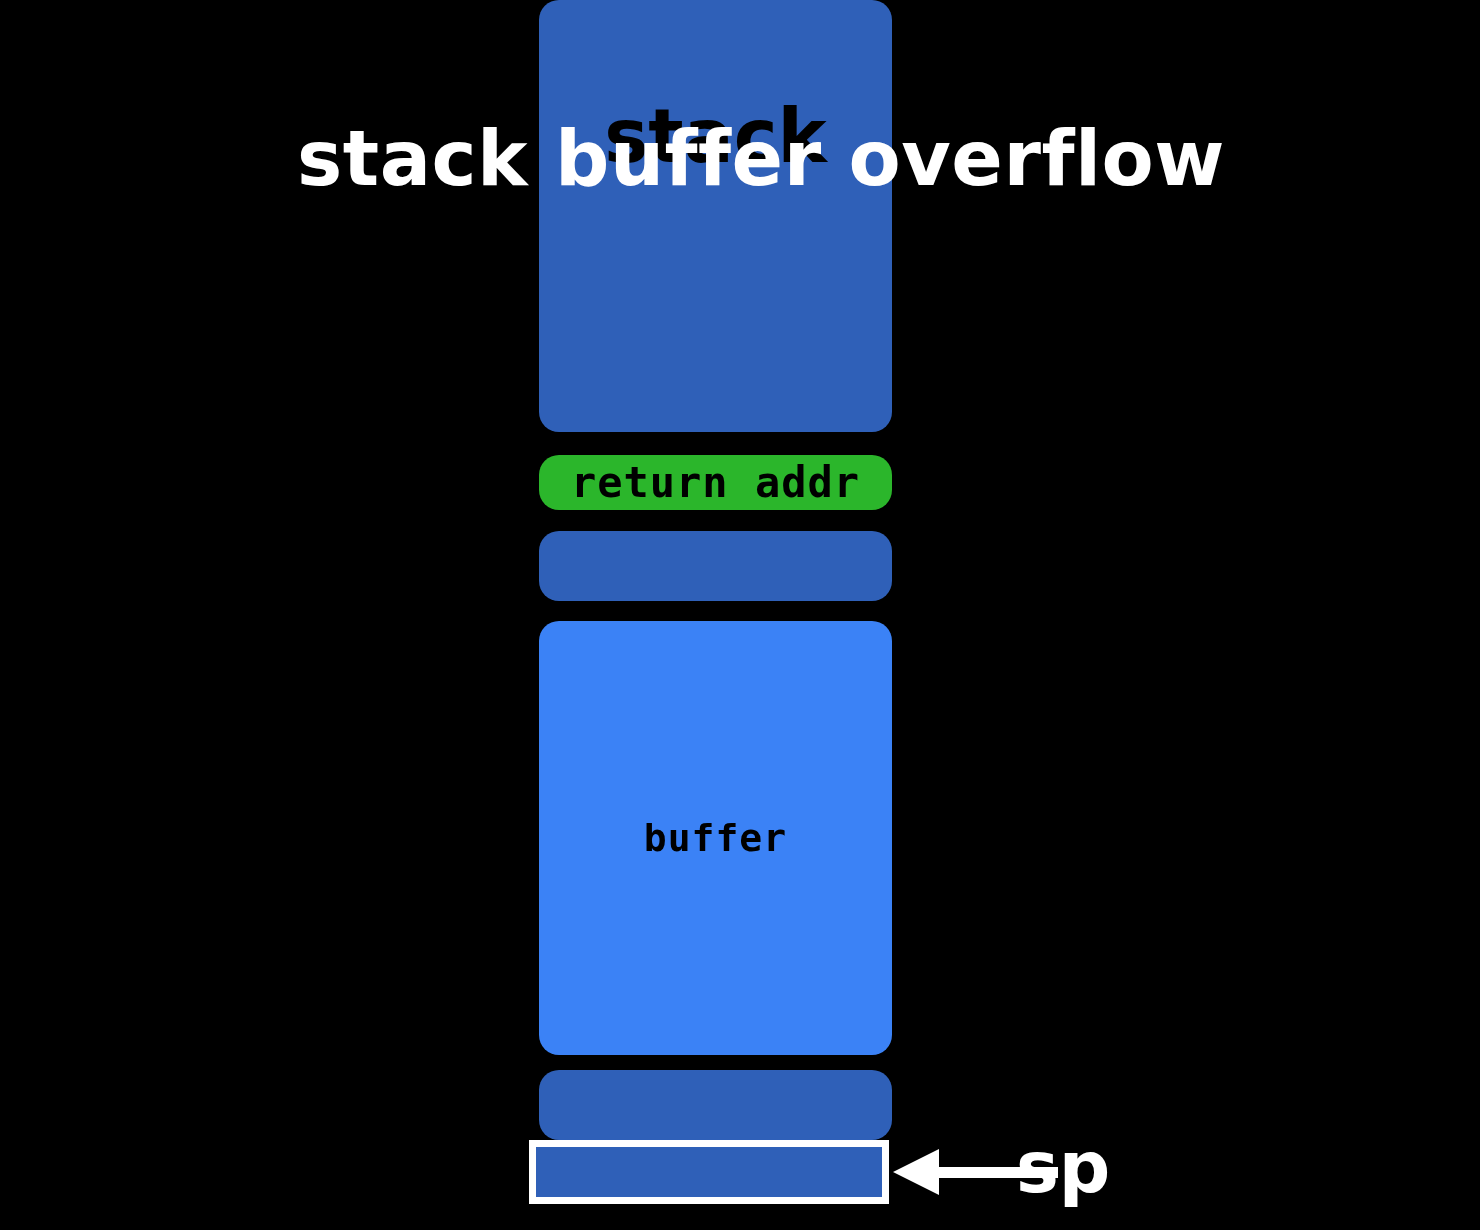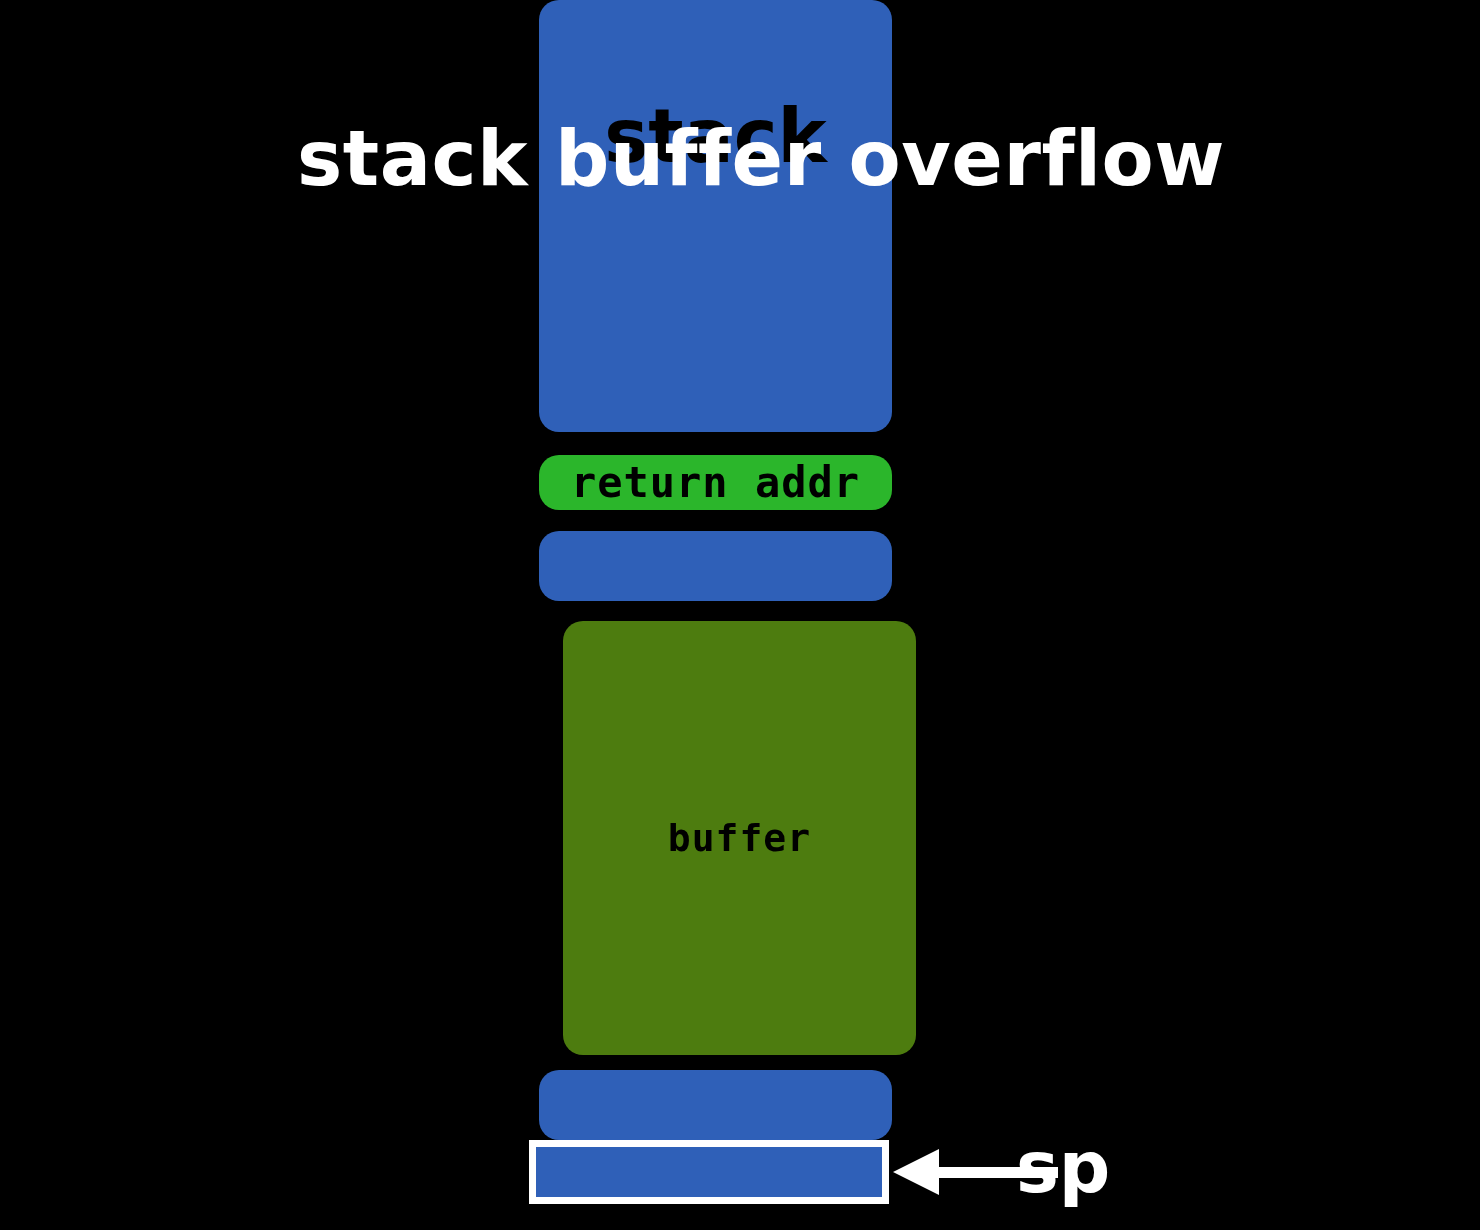--- a/index.html
+++ b/index.html
@@ -40,21 +40,21 @@
     left: 539px;
     width: 353px;
     display: flex;
     align-items: center;
     justify-content: center;
     box-sizing: border-box;
     border-radius: 20px;
   }
   .blue  { background: #2F60B8; }
   .green { background: #2BB62B; }
-  .gray  { background: #4d7c0f; margin-left: 24px; }
+  .gray  { background: #3b82f6; }
 
   #block-stack-top   { top: 0px;    height: 432px; }
   #block-return-addr { top: 455px;  height: 55px;  }
   #block-blue-gap-1  { top: 531px;  height: 70px;  }
   #block-buffer      { top: 621px;  height: 434px; }
   #block-blue-gap-2  { top: 1070px; height: 70px;  }
 
   
   #block-sp-slot {
     position: absolute;

